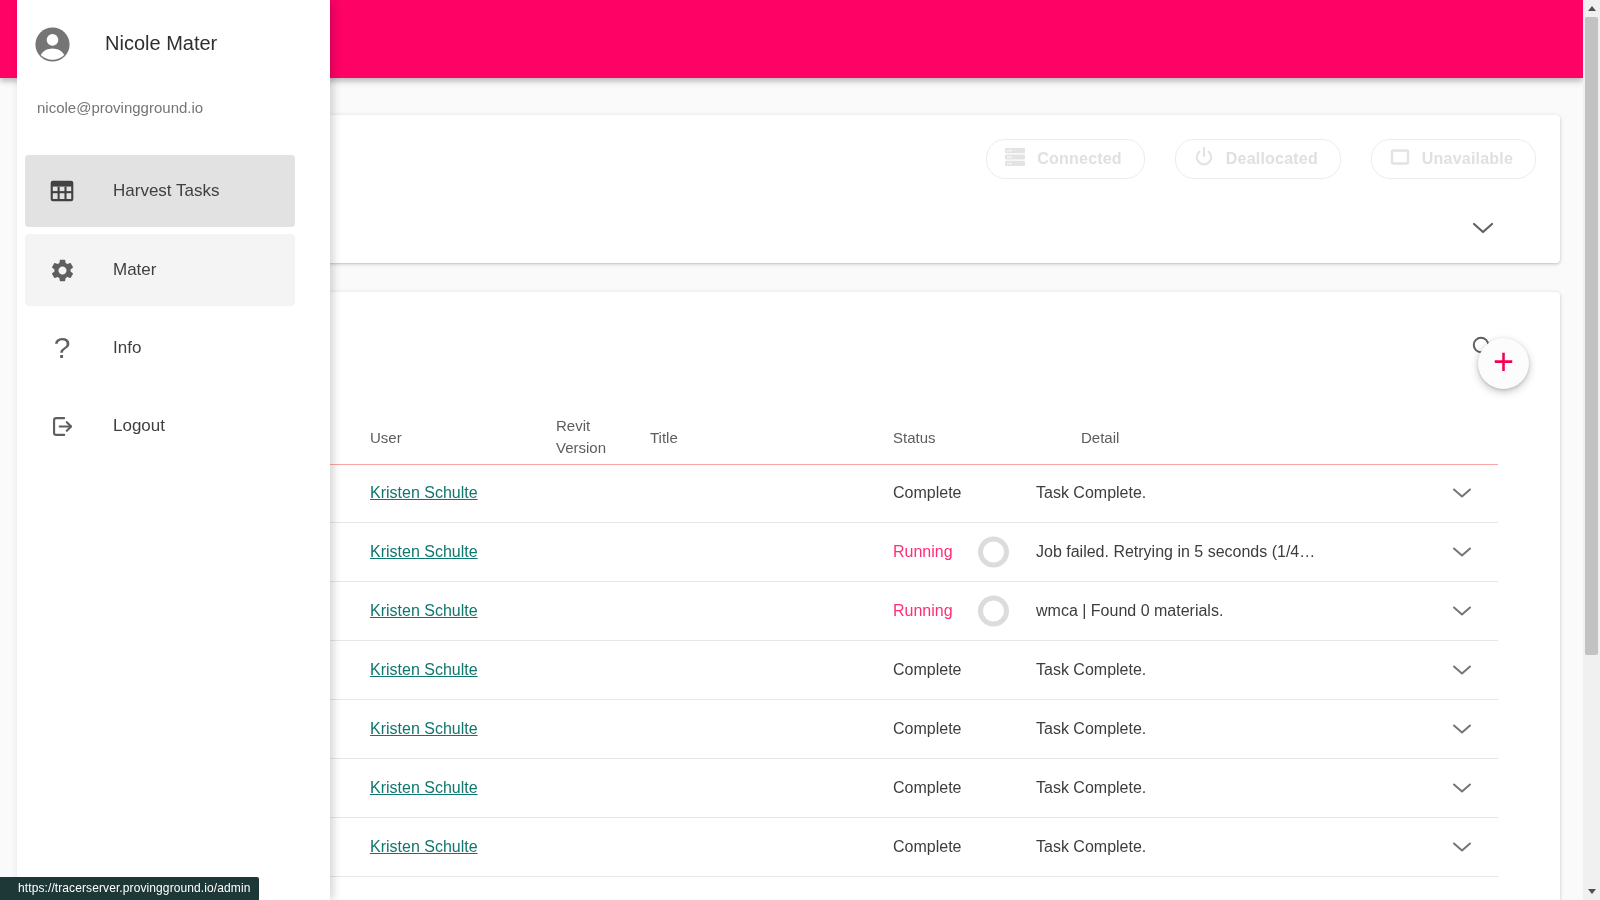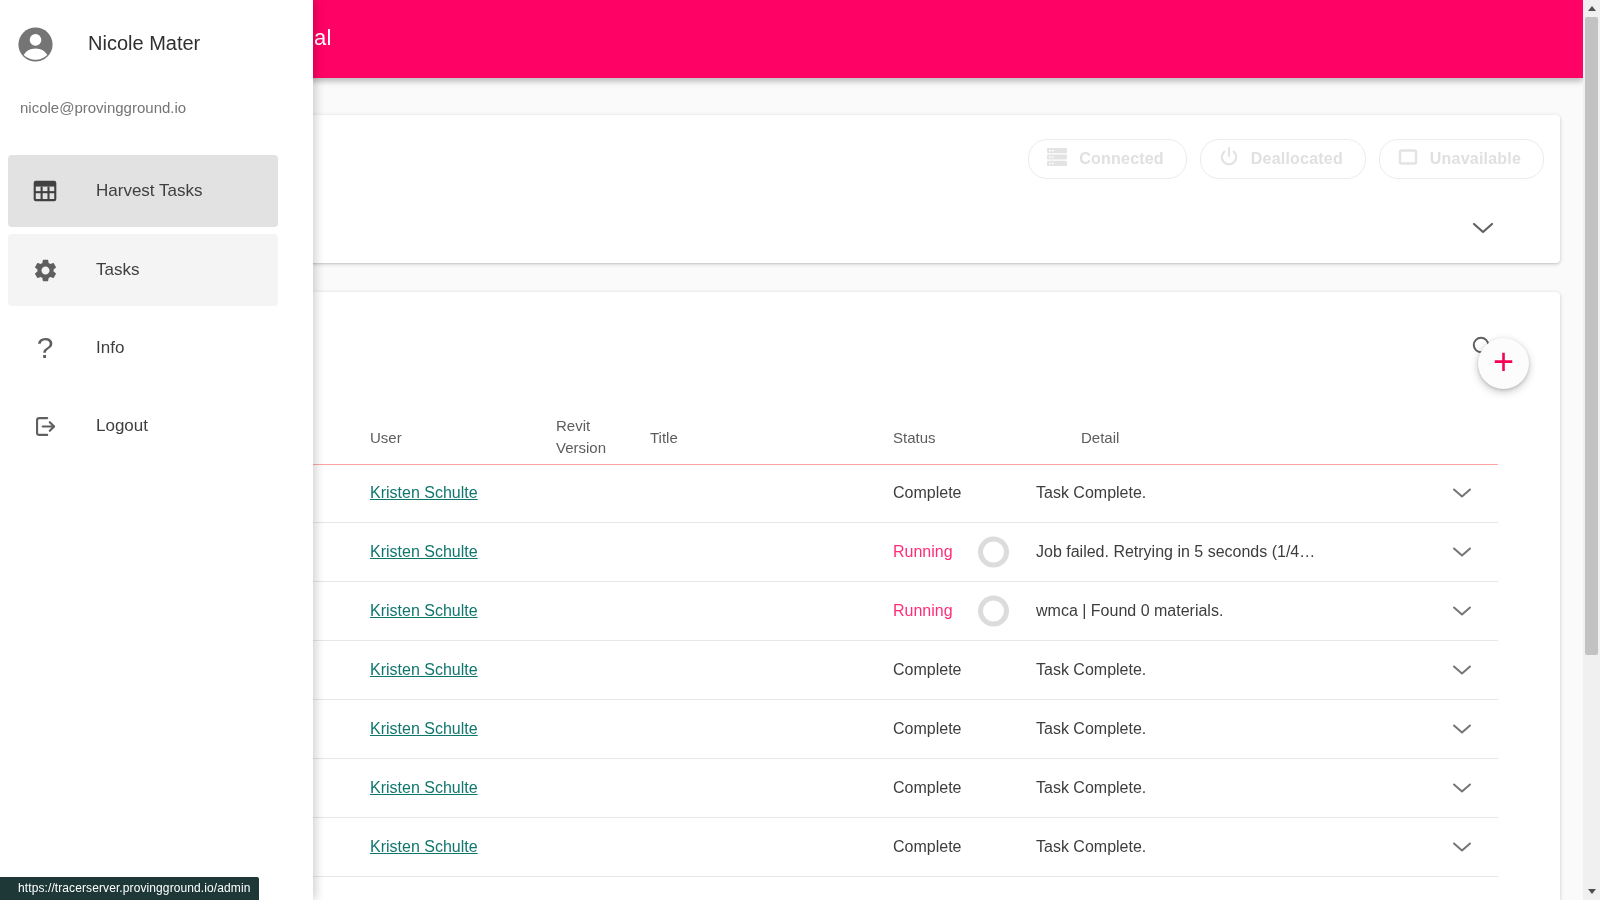--- a/index.html
+++ b/index.html
@@ -10,21 +10,21 @@
   }
   
   .appbar{position:absolute;left:0;top:0;width:1583px;height:78px;background:#ff0266;
     box-shadow:0 3px 6px rgba(0,0,0,0.28);z-index:2;text-decoration:underline;}
   .appbar-title{position:absolute;left:314px;top:25px;color:#ffffff;font-size:22px;font-weight:500;letter-spacing:.3px;}
   
   .card{position:absolute;background:#ffffff;border-radius:4px;box-shadow:0 1px 4px rgba(0,0,0,0.16),0 1px 2px rgba(0,0,0,0.1);}
   .card1{left:40px;top:115px;width:1520px;height:148px;z-index:1;}
   .card2{left:40px;top:292px;width:1520px;height:608px;z-index:1;border-bottom-left-radius:0;border-bottom-right-radius:0;}
   
-  .pill-row{position:absolute;top:24px;right:16px;display:flex;gap:13px;}
+  .pill-row{position:absolute;top:24px;right:24px;display:flex;gap:30px;}
   .pill{height:38px;border:1px solid #ececec;border-radius:19px;background:#fff;
     display:flex;align-items:center;gap:10px;padding:0 22px 0 16px;
     color:#e0e0e0;font-size:16px;font-weight:700;cursor:default;letter-spacing:.2px;}
   .card1-chevron{position:absolute;right:66px;top:107px;cursor:pointer;line-height:0;}
   
   .search-wrap{position:absolute;left:1128px;top:36px;width:330px;height:42px;}
   .search-input{width:288px;border:none;border-bottom:1px solid #9a9a9a;background:transparent;
     font-size:17px;color:#333;padding:8px 34px 9px 2px;outline:none;font-family:inherit;}
   .search-input::placeholder{color:#757575;opacity:1;}
   .search-icon{position:absolute;right:2px;top:6px;line-height:0;}
@@ -44,21 +44,21 @@
   .trow{position:relative;height:58px;border-bottom:1px solid #e7e7e7;}
   .cell{position:absolute;top:50%;transform:translateY(-50%);font-size:16px;color:#3d3d3d;white-space:nowrap;}
   .c-user{left:330px;color:#0f766e;text-decoration:underline;cursor:pointer;}
   .c-status{left:853px;}
   .c-status.running{color:#ff2d78;}
   .spinner{position:absolute;left:938px;top:50%;transform:translateY(-50%);
     width:21px;height:21px;border:5px solid #dcdcdc;border-radius:50%;}
   .c-detail{left:996px;text-align:center;}
   .row-chevron{position:absolute;left:1412px;top:50%;transform:translateY(-50%);cursor:pointer;line-height:0;}
   
-  .drawer{position:absolute;left:0;top:0;width:313px;height:900px;background:#ffffff;
+  .drawer{position:absolute;left:17px;top:0;width:313px;height:900px;background:#ffffff;
     box-shadow:3px 0 9px rgba(0,0,0,0.18);z-index:5;}
   .avatar{position:absolute;left:15px;top:24px;line-height:0;}
   .drawer-name{position:absolute;left:88px;top:32px;font-size:20px;color:#2f2f2f;}
   .drawer-email{position:absolute;left:20px;top:99px;font-size:15px;color:#757575;}
   .ditem{position:absolute;left:8px;width:270px;height:72px;border-radius:4px;
     display:flex;align-items:center;cursor:pointer;}
   .ditem.selected{background:#e2e2e2;}
   .ditem.hovered{background:#f4f4f4;}
   .ditem-icon{width:40px;margin-left:17px;display:flex;justify-content:center;align-items:center;line-height:0;}
   .ditem-label{margin-left:31px;font-size:17px;color:#3f3f3f;}
@@ -234,21 +234,21 @@
     </span>
     <span class="ditem-label">Harvest Tasks</span>
   </div>
 
   <div class="ditem hovered" style="top:234px;">
     <span class="ditem-icon">
       <svg width="27" height="27" viewBox="0 0 24 24" fill="#5f5f5f">
         <path d="M19.14,12.94c0.04-0.3,0.06-0.61,0.06-0.94c0-0.32-0.02-0.64-0.07-0.94l2.03-1.58c0.18-0.14,0.23-0.41,0.12-0.61 l-1.92-3.32c-0.12-0.22-0.37-0.29-0.59-0.22l-2.39,0.96c-0.5-0.38-1.03-0.7-1.62-0.94L14.4,2.81c-0.04-0.24-0.24-0.41-0.48-0.41 h-3.84c-0.24,0-0.43,0.17-0.47,0.41L9.25,5.35C8.66,5.59,8.12,5.92,7.63,6.29L5.24,5.33c-0.22-0.08-0.47,0-0.59,0.22L2.74,8.87 C2.62,9.08,2.66,9.34,2.86,9.48l2.03,1.58C4.84,11.36,4.8,11.69,4.8,12s0.02,0.64,0.07,0.94l-2.03,1.58 c-0.18,0.14-0.23,0.41-0.12,0.61l1.92,3.32c0.12,0.22,0.37,0.29,0.59,0.22l2.39-0.96c0.5,0.38,1.03,0.7,1.62,0.94l0.36,2.54 c0.05,0.24,0.24,0.41,0.48,0.41h3.84c0.24,0,0.44-0.17,0.47-0.41l0.36-2.54c0.59-0.24,1.13-0.56,1.62-0.94l2.39,0.96 c0.22,0.08,0.47,0,0.59-0.22l1.92-3.32c0.12-0.22,0.07-0.47-0.12-0.61L19.14,12.94z M12,15.6c-1.98,0-3.6-1.62-3.6-3.6 s1.62-3.6,3.6-3.6s3.6,1.62,3.6,3.6S13.98,15.6,12,15.6z"></path>
       </svg>
     </span>
-    <span class="ditem-label">Tasks</span>
+    <span class="ditem-label">Mater</span>
   </div>
 
   <div class="ditem" style="top:312px;">
     <span class="ditem-icon">
       <span class="qmark">?</span>
     </span>
     <span class="ditem-label">Info</span>
   </div>
 
   <div class="ditem" style="top:390px;">

